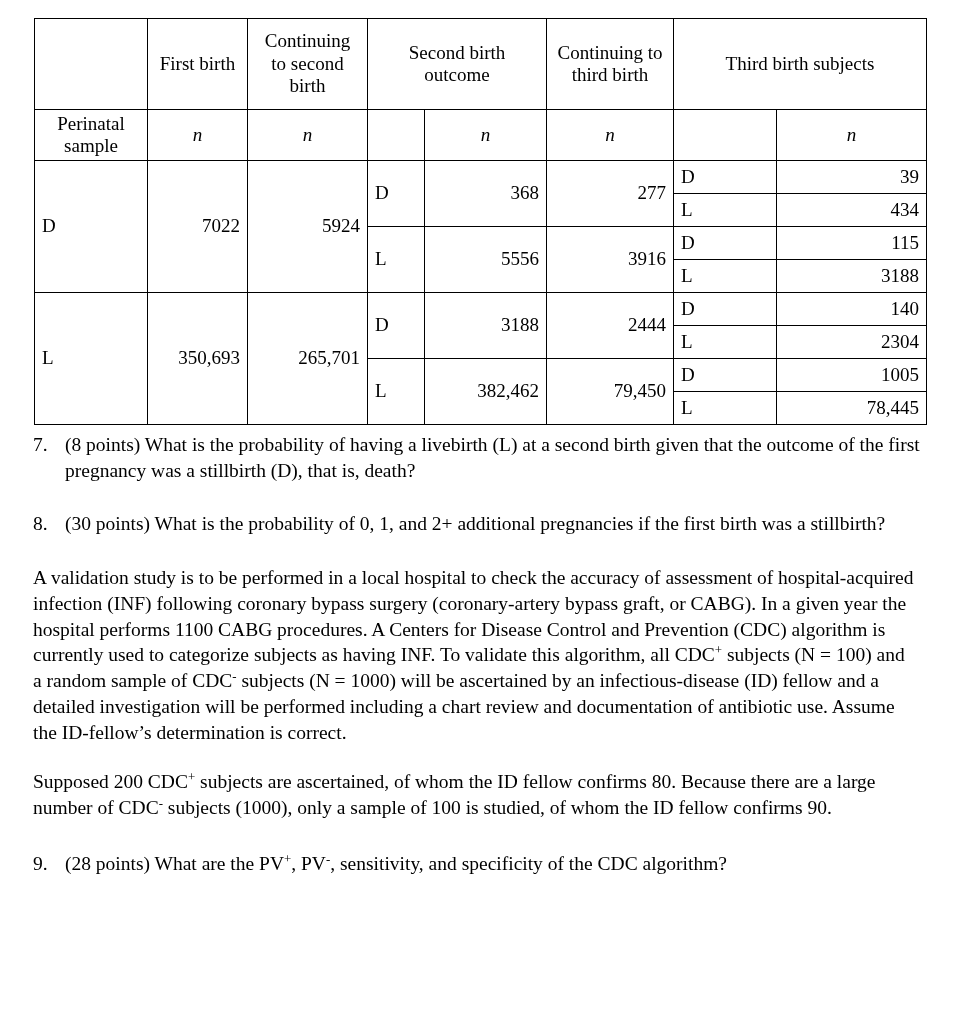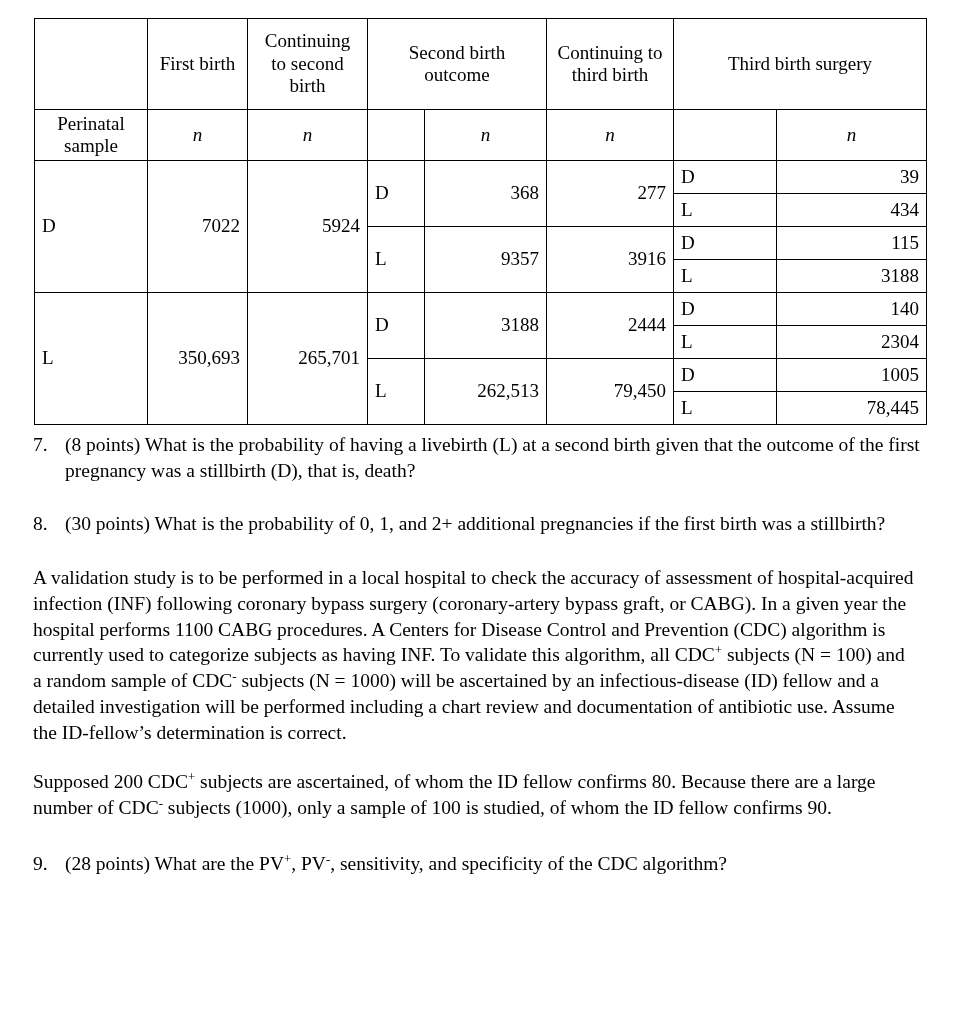--- a/index.html
+++ b/index.html
@@ -123,21 +123,21 @@
           <col class="c8">
       </colgroup>
       <tbody>
 
         <tr>
           <td class="h-main"></td>
           <td class="h-main th-center">First birth</td>
           <td class="h-main th-center">Continuing to second birth</td>
           <td class="h-main th-center" colspan="2">Second birth outcome</td>
           <td class="h-main th-center">Continuing to third birth</td>
-          <td class="h-main th-center" colspan="2">Third birth surgery</td>
+          <td class="h-main th-center" colspan="2">Third birth subjects</td>
         </tr>
 
         <tr>
           <td class="h-n th-center">Perinatal sample</td>
           <td class="h-n ital">n</td>
           <td class="h-n ital">n</td>
           <td class="h-n"></td>
           <td class="h-n ital">n</td>
           <td class="h-n ital">n</td>
           <td class="h-n"></td>
@@ -153,21 +153,21 @@
             <td class="num" rowspan="2">277</td>
             <td class="lbl h-sub">D</td>
             <td class="num h-sub">39</td>
           </tr>
           <tr>
             <td class="lbl h-sub">L</td>
             <td class="num h-sub">434</td>
           </tr>
           <tr>
             <td class="lbl" rowspan="2">L</td>
-            <td class="num" rowspan="2">9357</td>
+            <td class="num" rowspan="2">5556</td>
             <td class="num" rowspan="2">3916</td>
             <td class="lbl h-sub">D</td>
             <td class="num h-sub">115</td>
           </tr>
           <tr>
             <td class="lbl h-sub">L</td>
             <td class="num h-sub">3188</td>
           </tr>
           <tr>
             <td class="lbl" rowspan="4">L</td>
@@ -178,21 +178,21 @@
             <td class="num" rowspan="2">2444</td>
             <td class="lbl h-sub">D</td>
             <td class="num h-sub">140</td>
           </tr>
           <tr>
             <td class="lbl h-sub">L</td>
             <td class="num h-sub">2304</td>
           </tr>
           <tr>
             <td class="lbl" rowspan="2">L</td>
-            <td class="num" rowspan="2">262,513</td>
+            <td class="num" rowspan="2">382,462</td>
             <td class="num" rowspan="2">79,450</td>
             <td class="lbl h-sub">D</td>
             <td class="num h-sub">1005</td>
           </tr>
           <tr>
             <td class="lbl h-sub">L</td>
             <td class="num h-sub">78,445</td>
           </tr>
         </tbody>
     </table>

